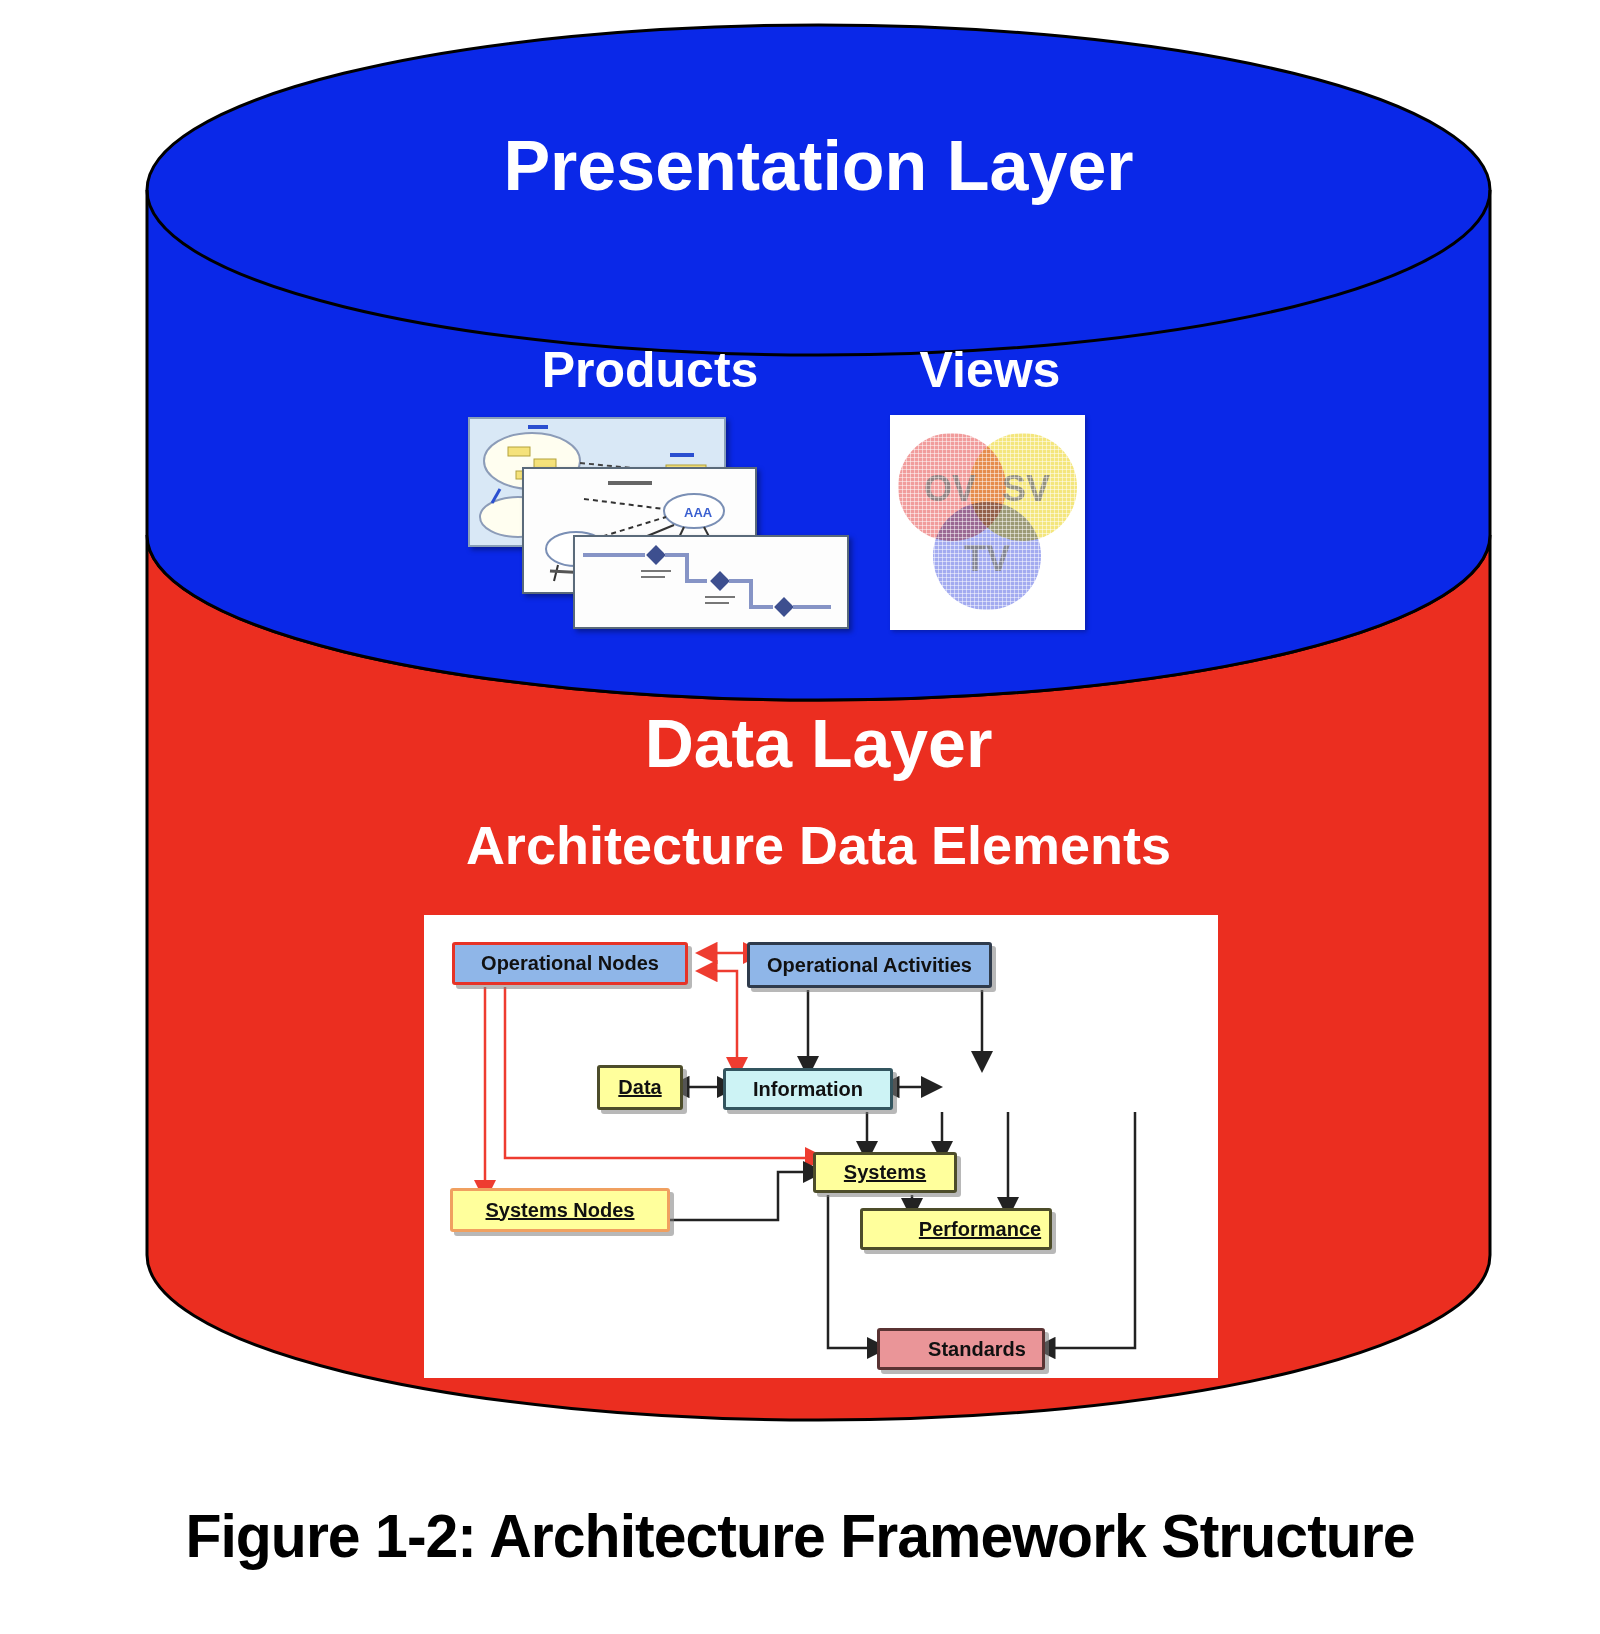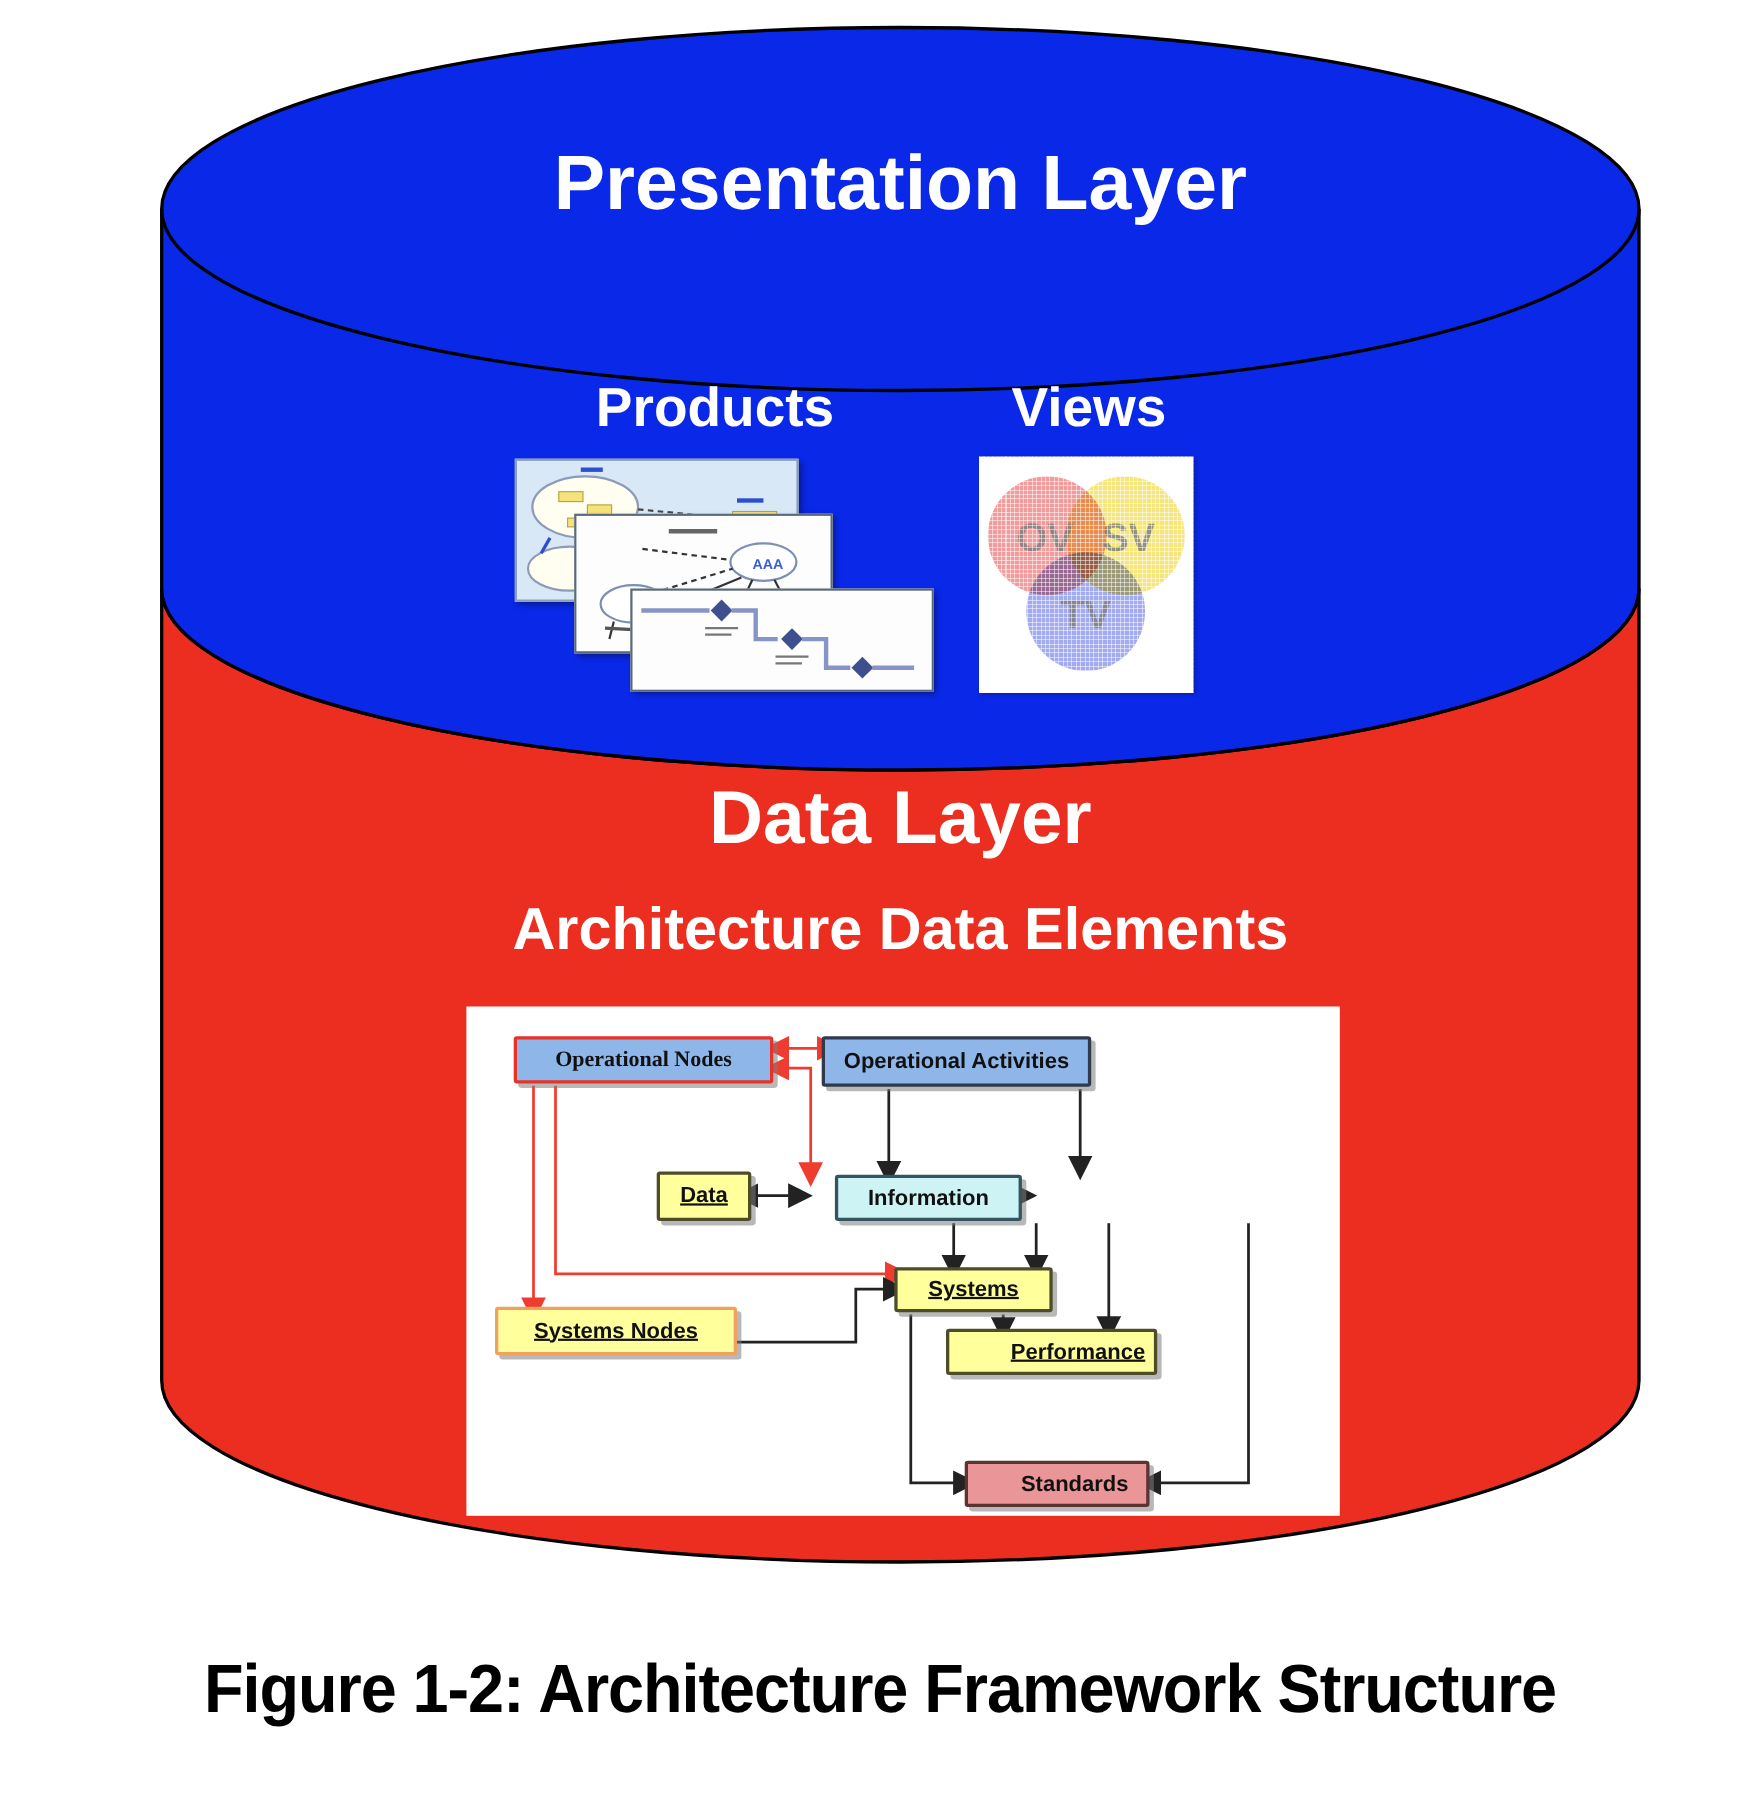--- a/index.html
+++ b/index.html
@@ -31,24 +31,24 @@
 
   #panel{left:424px;top:915px;width:794px;height:463px;background:#fff;z-index:2;}
   .node{position:absolute;box-sizing:border-box;border:3px solid #333;border-radius:3px;
         font-weight:bold;font-size:20px;color:#111;text-align:center;white-space:nowrap;
         display:flex;align-items:center;justify-content:center;
         box-shadow:4px 4px 0 rgba(125,125,125,.55);z-index:2;}
   .blue-node{background:#8fb6e8;}
   .yellow-node{background:#ffff9c;border-color:#4d4d2a;text-decoration:underline;}
   .cyan-node{background:#cdf3f5;border-color:#33555f;}
   .salmon-node{background:#ea9598;border-color:#5a3333;padding-left:32px;}
-  #n-opnodes{left:43px;top:27px;width:236px;height:43px;border-color:#e63327;font-family:Liberation Serif, serif;}
+  #n-opnodes{left:28px;top:27px;width:236px;height:43px;border-color:#e63327;}
   #n-opact{left:323px;top:27px;width:245px;height:46px;border-color:#2f3b4c;}
   #n-data{left:173px;top:150px;width:86px;height:45px;}
-  #n-info{left:299px;top:153px;width:170px;height:42px;margin-left:36px;}
+  #n-info{left:299px;top:153px;width:170px;height:42px;}
   #n-sysfun{left:503px;top:148px;width:258px;height:47px;}
   #n-systems{left:389px;top:237px;width:144px;height:41px;}
   #n-sysnodes{left:26px;top:273px;width:220px;height:44px;border-color:#f0a060;}
   #n-perf{left:436px;top:293px;width:192px;height:42px;padding-left:48px;}
   #n-std{left:453px;top:413px;width:168px;height:42px;}
   #panel svg{position:absolute;left:0;top:0;z-index:1;}
 
   .caption{left:0;top:1500px;width:1600px;text-align:center;color:#000;font-weight:bold;
            font-size:62px;letter-spacing:-1px;white-space:nowrap;z-index:2;
            transform:scaleX(.95);transform-origin:center;}

